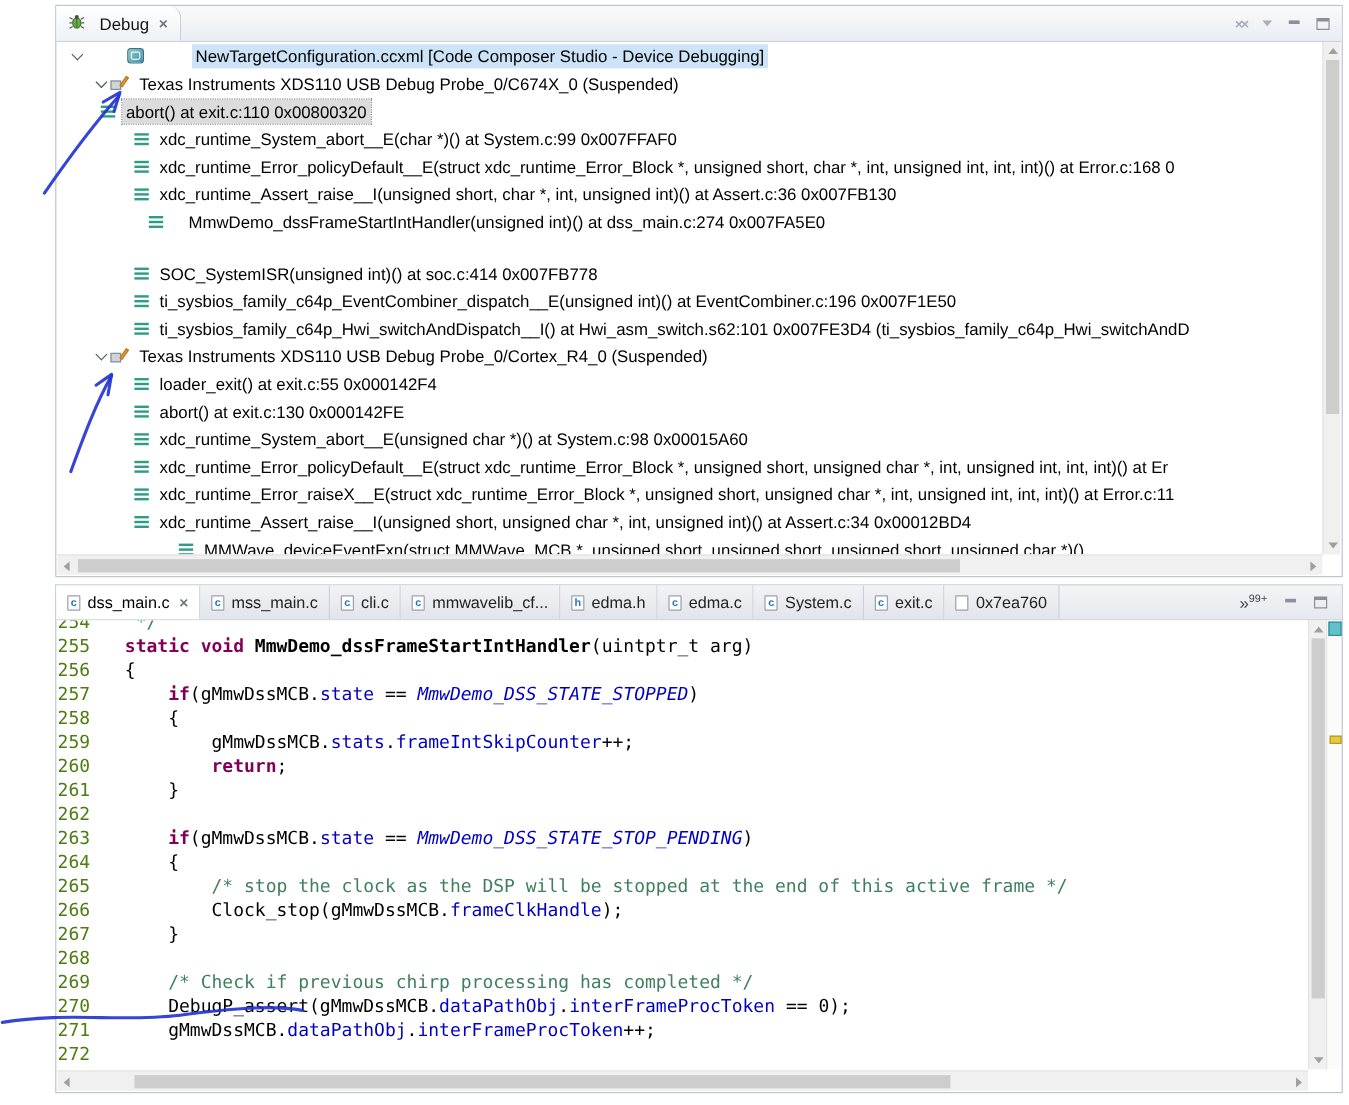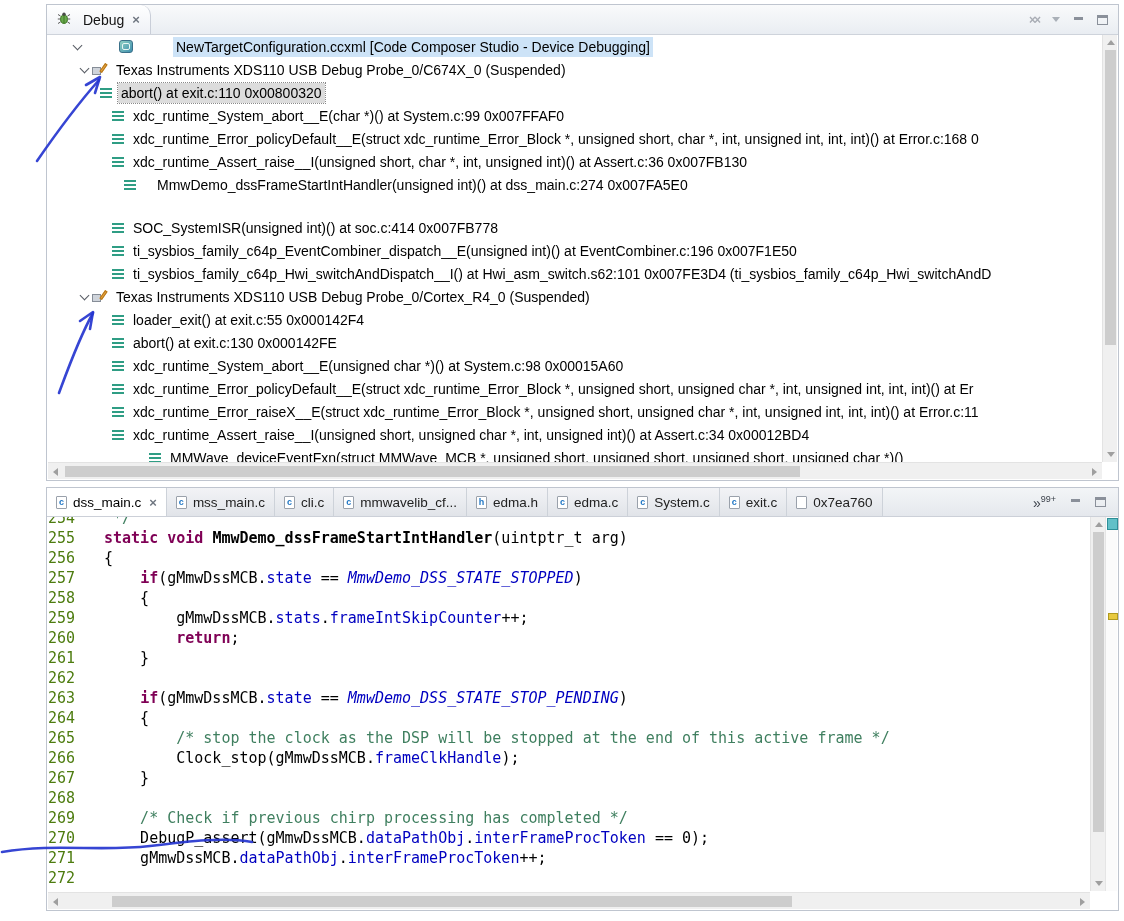--- a/index.html
+++ b/index.html
@@ -112,31 +112,31 @@
         <span class="tb remove-all">××</span>
         <span class="tb">
             <i class="menu-tri"></i>
           </span>
         <span class="tb min-ico"></span>
         <span class="tb max-ico"></span>
       </div>
     </div>
 
     <div class="tree-viewport" id="tree">
-        <div class="tree-row" style="padding-left: 21px; gap: 34px;">
+        <div class="tree-row" style="padding-left: 8px; gap: 34px;">
           <span class="twistie open"></span>
           <span class="nicon icon-target-config"></span>
           <span class="tree-label hl-blue">NewTargetConfiguration.ccxml [Code Composer Studio - Device Debugging]</span>
         </div>
         <div class="tree-row" style="padding-left: 28px;">
           <span class="twistie open"></span>
           <span class="nicon icon-debug-probe"></span>
           <span class="tree-label">Texas Instruments XDS110 USB Debug Probe_0/C674X_0 (Suspended)</span>
         </div>
-        <div class="tree-row" style="padding-left: 36px;">
+        <div class="tree-row" style="padding-left: 20px;">
           <span class="twistie"></span>
           <span class="nicon icon-stack-frame"></span>
           <span class="tree-label hl-gray">abort() at exit.c:110 0x00800320</span>
         </div>
         <div class="tree-row" style="padding-left: 48px; align-items: center;">
           <span class="twistie"></span>
           <span class="nicon icon-stack-frame"></span>
           <span class="tree-label">xdc_runtime_System_abort__E(char *)() at System.c:99 0x007FFAF0</span>
         </div>
         <div class="tree-row" style="padding-left: 48px;">

